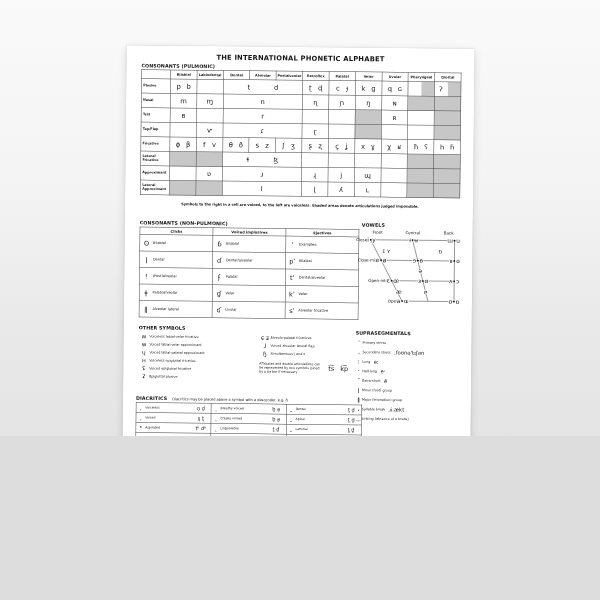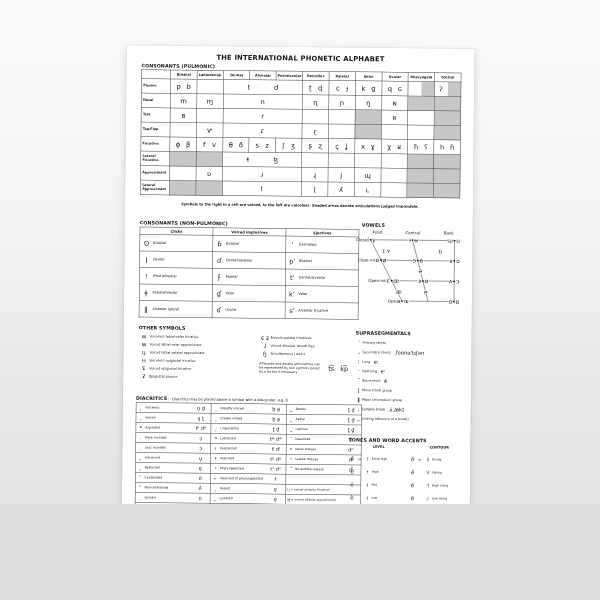--- a/index.html
+++ b/index.html
@@ -1,17 +1,17 @@
 <!DOCTYPE html>
 <html><head>
 <meta charset="utf-8">
 <style>
   html,body{margin:0;padding:0;background:#ddd;}
   *{box-sizing:border-box;}
-  .scene{position:relative;width:600px;height:504px;overflow:hidden;
+  .scene{position:relative;width:600px;height:436px;overflow:hidden;
     background:linear-gradient(180deg,#fafafa 0%,#f3f3f3 45%,#e9e9e9 75%,#e4e4e4 100%);
     font-family:"DejaVu Sans",sans-serif;padding-left:16px;}
   .poster{position:absolute;left:124px;top:47px;width:348px;height:504px;background:#fff;
     transform:rotate(.6deg);box-shadow:0 3px 9px rgba(0,0,0,.14),0 0 1px rgba(0,0,0,.25);}
   .sheet{position:absolute;left:0;top:0;width:696px;height:1008px;transform:scale(.5);
     transform-origin:0 0;color:#141414;}
   .page-curl{position:absolute;right:0;bottom:0;width:46px;height:42px;
     background:linear-gradient(to top left,#e7e7e7 0%,#e7e7e7 45%,#c6c6c6 48%,#fdfdfd 60%,#f0f0f0 100%);
     box-shadow:-2px -2px 5px rgba(0,0,0,.07);}
   h1.title{position:absolute;top:14px;left:0;width:100%;text-align:center;margin:0;

